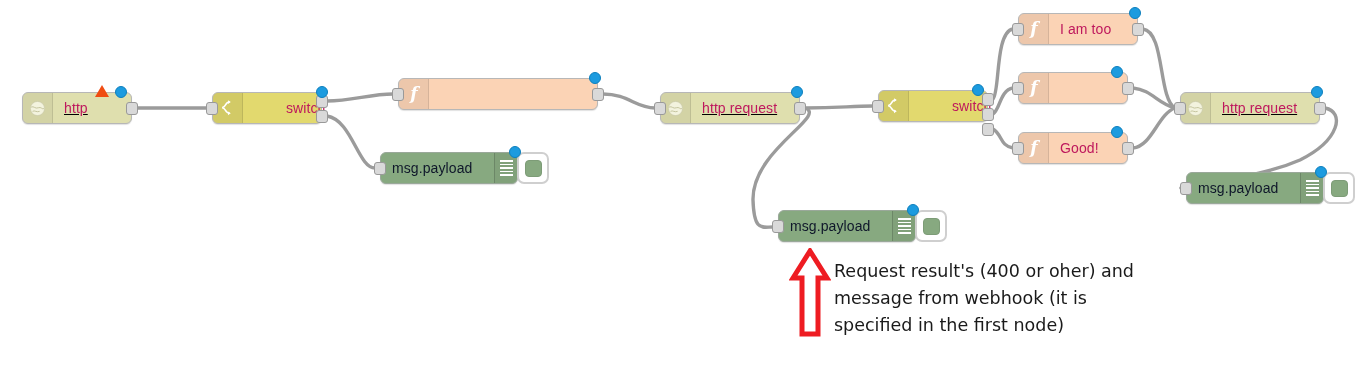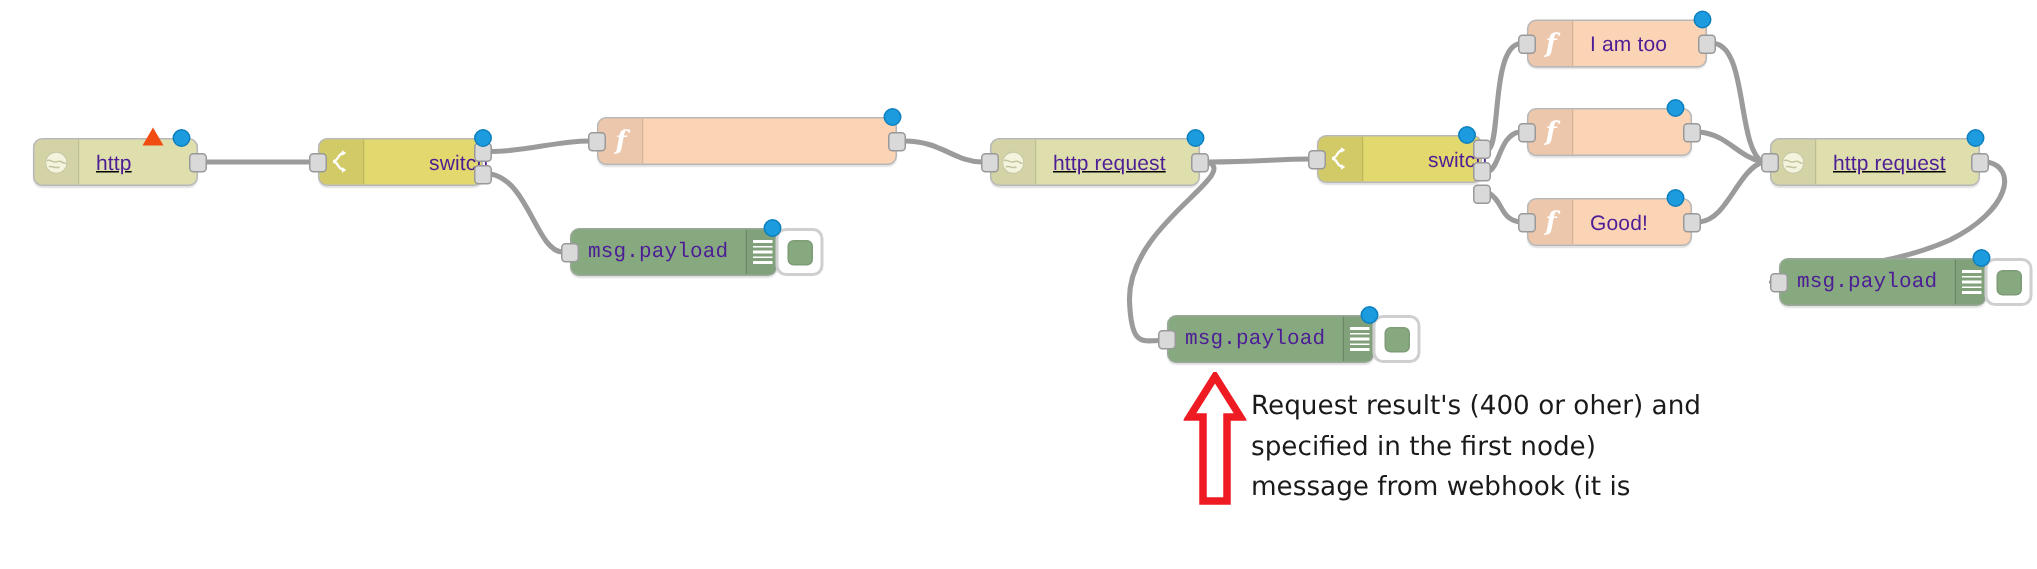--- a/index.html
+++ b/index.html
@@ -49,31 +49,31 @@
     display: flex;
     align-items: center;
     justify-content: center;
   }
   .node .label {
     flex: 1 1 auto;
     display: flex;
     align-items: center;
     padding: 0 11px;
     font-size: 14px;
-    color: #4c1d95;
+    color: #be185d;
     white-space: nowrap;
     letter-spacing: 0.1px;
   }
 
   
   .n-http      { background: #dfdfae; text-decoration: underline; }
   .n-switch    { background: #e2d96e; gap: 32px; }
   .n-function  { background: #fbd3b5; }
   .n-debug     { background: #87a980; border-color: #9aa89a; }
-  .n-debug .label { color: #4c1d95; font-family: Liberation Mono, monospace; }
+  .n-debug .label { color: #0f172a; }
 
   .n-function .icon-box { background: rgba(0,0,0,0.055); }
   .n-switch   .icon-box { background: rgba(0,0,0,0.065); }
 
   
   .port {
     position: absolute;
     width: 12px;
     height: 13px;
     background: #d9d9d9;
@@ -368,17 +368,17 @@
       </div>
     <div class="blue-dot" style="left:128px; top:-7px;"></div>
   </div>
 
   <svg id="red-arrow" width="42" height="90" viewBox="0 0 42 90" xmlns="http://www.w3.org/2000/svg">
     <path d="M21 3 L38 30 L29 30 L29 86 L13 86 L13 30 L4 30 Z" fill="#ffffff" stroke="#ee1c22" stroke-width="5" stroke-linejoin="miter"></path>
   </svg>
 
   <div id="annotation">
     <div>Request result's (400 or oher) and</div>
+    <div>message from webhook (it is</div>
     <div>specified in the first node)</div>
-    <div>message from webhook (it is</div>
   </div>
 
 </div>
 
 </body></html>

